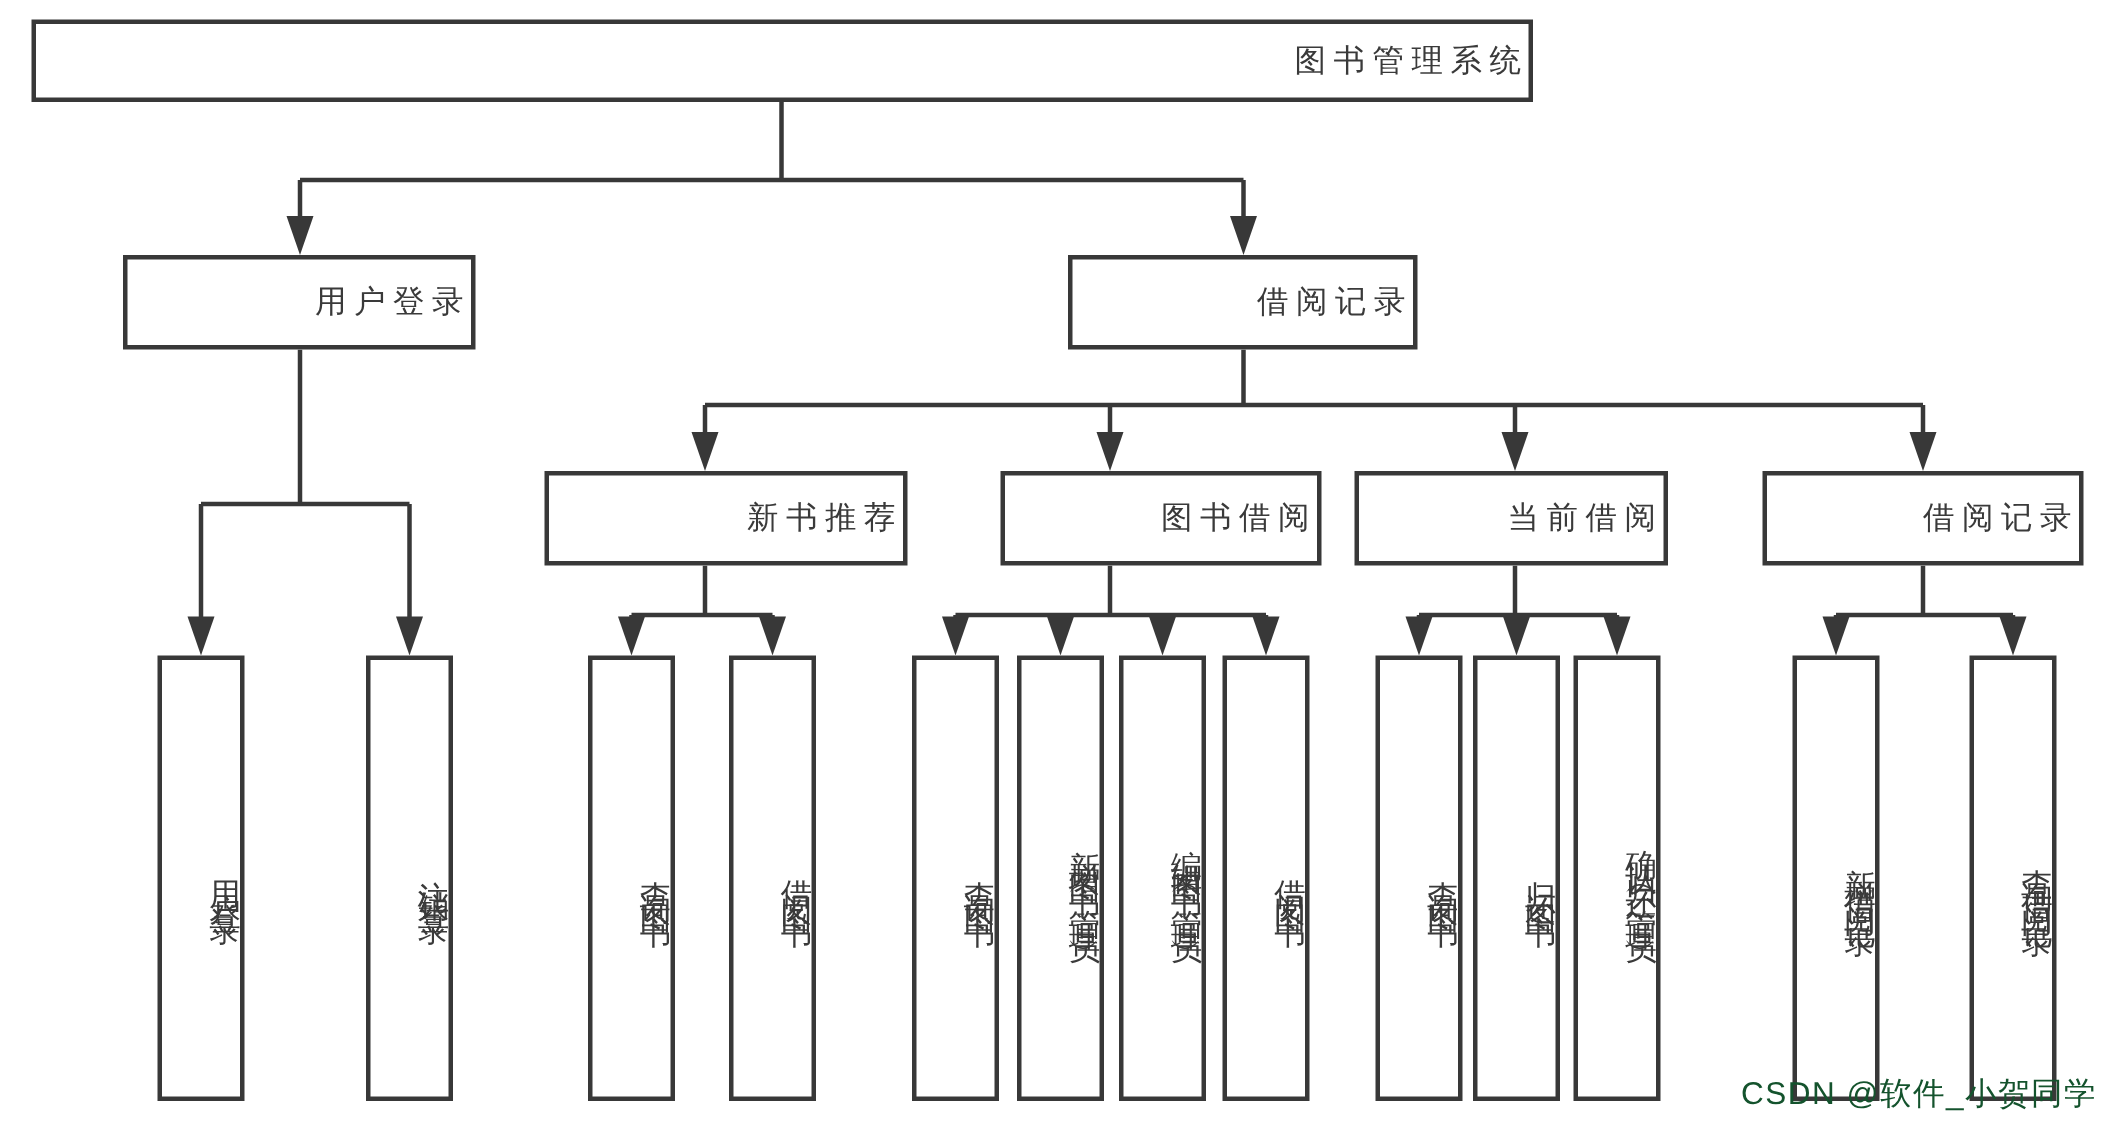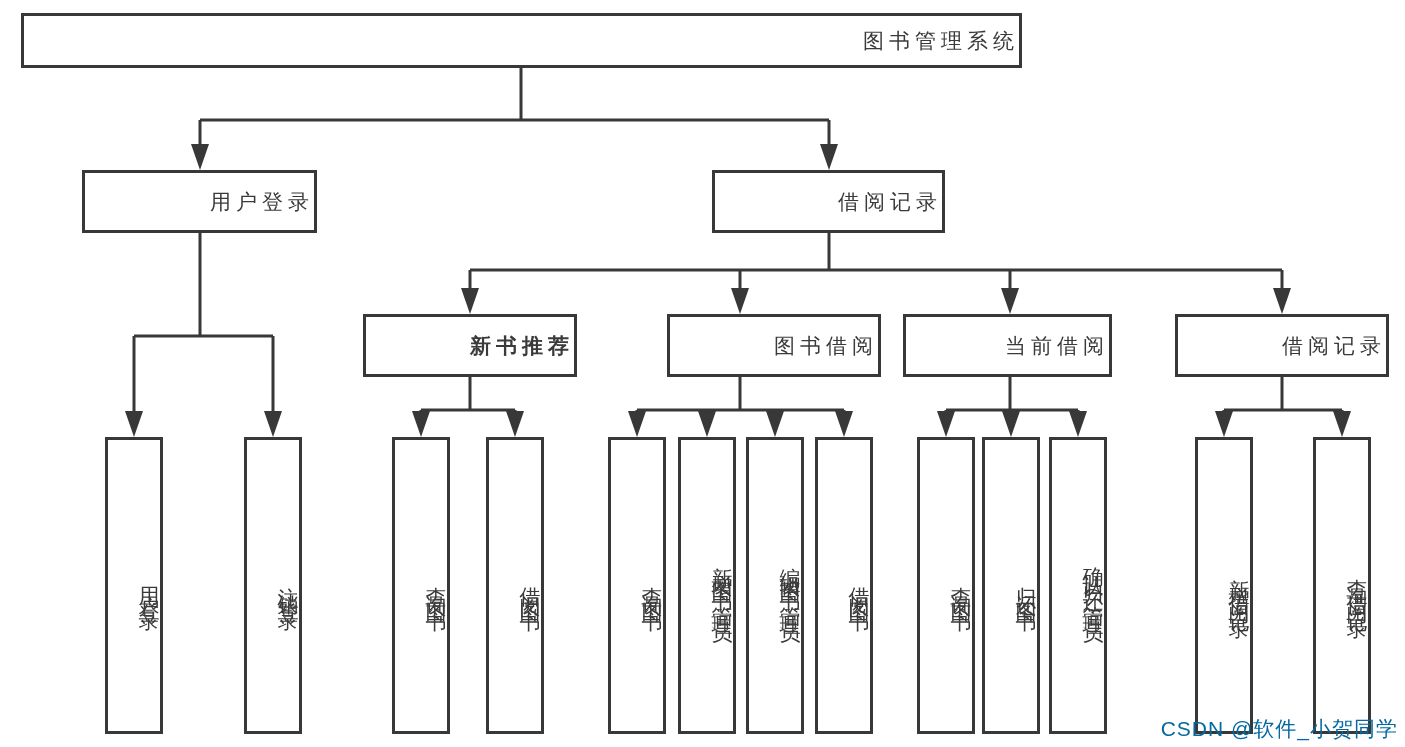--- a/index.html
+++ b/index.html
@@ -46,21 +46,21 @@
     letter-spacing: 8px;
     line-height: 1;
     white-space: nowrap;
   }
   .watermark {
     position: absolute;
     right: 7px;
     bottom: 4px;
     font-size: 21px;
     letter-spacing: 1px;
-    color: #0369a1;
+    color: #14532d;
     white-space: nowrap;
   }
 </style>
 </head>
 <body>
 
 <div class="stage">
 
   <svg class="connectors" viewBox="0 0 1405 747">
     <path d="M521 68 V120 M200 120 H829 M200 120 V146 M829 120 V146
@@ -97,21 +97,21 @@
     <span>图书管理系统</span>
   </div>
 
   <div class="node h" style="left:82px; top:170px; width:235px; height:63px;">
     <span>用户登录</span>
   </div>
   <div class="node h" style="left:712px; top:170px; width:233px; height:63px;">
     <span>借阅记录</span>
   </div>
 
-  <div class="node h" style="left:363px; top:314px; width:214px; height:63px;font-weight:bold;">
+  <div class="node h" style="left:363px; top:314px; width:242px; height:63px;">
     <span>新书推荐</span>
   </div>
   <div class="node h" style="left:633px; top:314px; width:214px; height:63px;margin-left:34px;">
     <span>图书借阅</span>
   </div>
   <div class="node h" style="left:903px; top:314px; width:209px; height:63px;">
     <span>当前借阅</span>
   </div>
   <div class="node h" style="left:1175px; top:314px; width:214px; height:63px;">
     <span>借阅记录</span>

